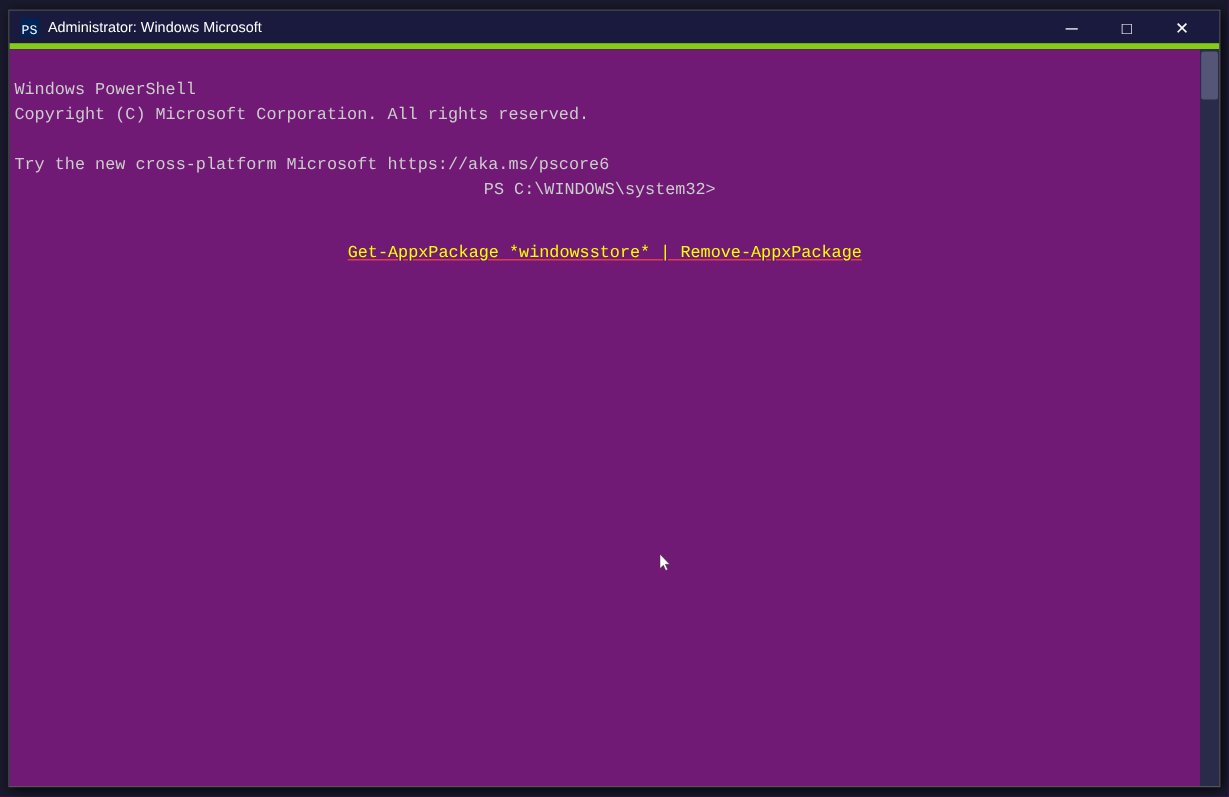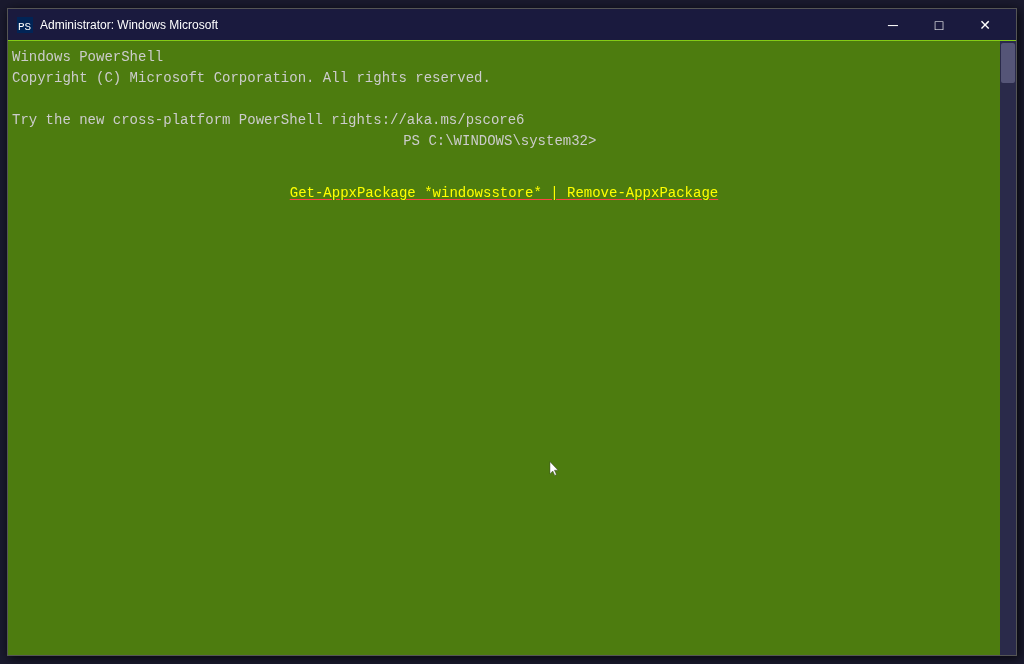--- a/index.html
+++ b/index.html
@@ -27,21 +27,21 @@
       box-shadow: 2px 2px 10px rgba(0,0,0,0.8);
     }
 
     .title-bar {
       background: #1a1a3e;
       height: 32px;
       display: flex;
       align-items: center;
       padding: 0 8px;
       flex-shrink: 0;
-      border-bottom: 1px solid #84cc16;
+      border-bottom: 5px solid #84cc16;
     }
 
     .title-bar-icon {
       width: 18px;
       height: 18px;
       margin-right: 6px;
       display: flex;
       align-items: center;
       justify-content: center;
     }
@@ -78,22 +78,22 @@
     }
 
     .main-content {
       display: flex;
       flex: 1;
       overflow: hidden;
     }
 
     .terminal {
       flex: 1;
-      background: #4d7c0f;
-      padding: 6px 4px;
+      background: #701a75;
+      padding: 24px 4px;
       overflow-y: auto;
       position: relative;
     }
 
     .scrollbar {
       width: 16px;
       background: #2a2a4a;
       display: flex;
       flex-direction: column;
       align-items: center;
@@ -179,21 +179,21 @@
       </button>
     </div>
   </div>
 
   <div class="main-content">
 
     <div class="terminal">
       <div class="line">Windows PowerShell</div>
       <div class="line">Copyright (C) Microsoft Corporation. All rights reserved.</div>
       <div class="line">&nbsp;</div>
-      <div class="line">Try the new cross-platform PowerShell rights://aka.ms/pscore6</div>
+      <div class="line">Try the new cross-platform Microsoft https://aka.ms/pscore6</div>
       <div class="line line-command">
         <span class="prompt">PS C:\WINDOWS\system32&gt; </span>
         <span class="command-text">Get-AppxPackage *windowsstore* | Remove-AppxPackage</span>
       </div>
 
       <div class="cursor-area">
         <svg class="cursor-svg" viewBox="0 0 12 20" fill="none" xmlns="http://www.w3.org/2000/svg">
           <path d="M1 1 L1 16 L4.5 12.5 L7 18 L9 17 L6.5 11.5 L11 11.5 Z" fill="white" stroke="#333" stroke-width="0.5"></path>
         </svg>
       </div>

